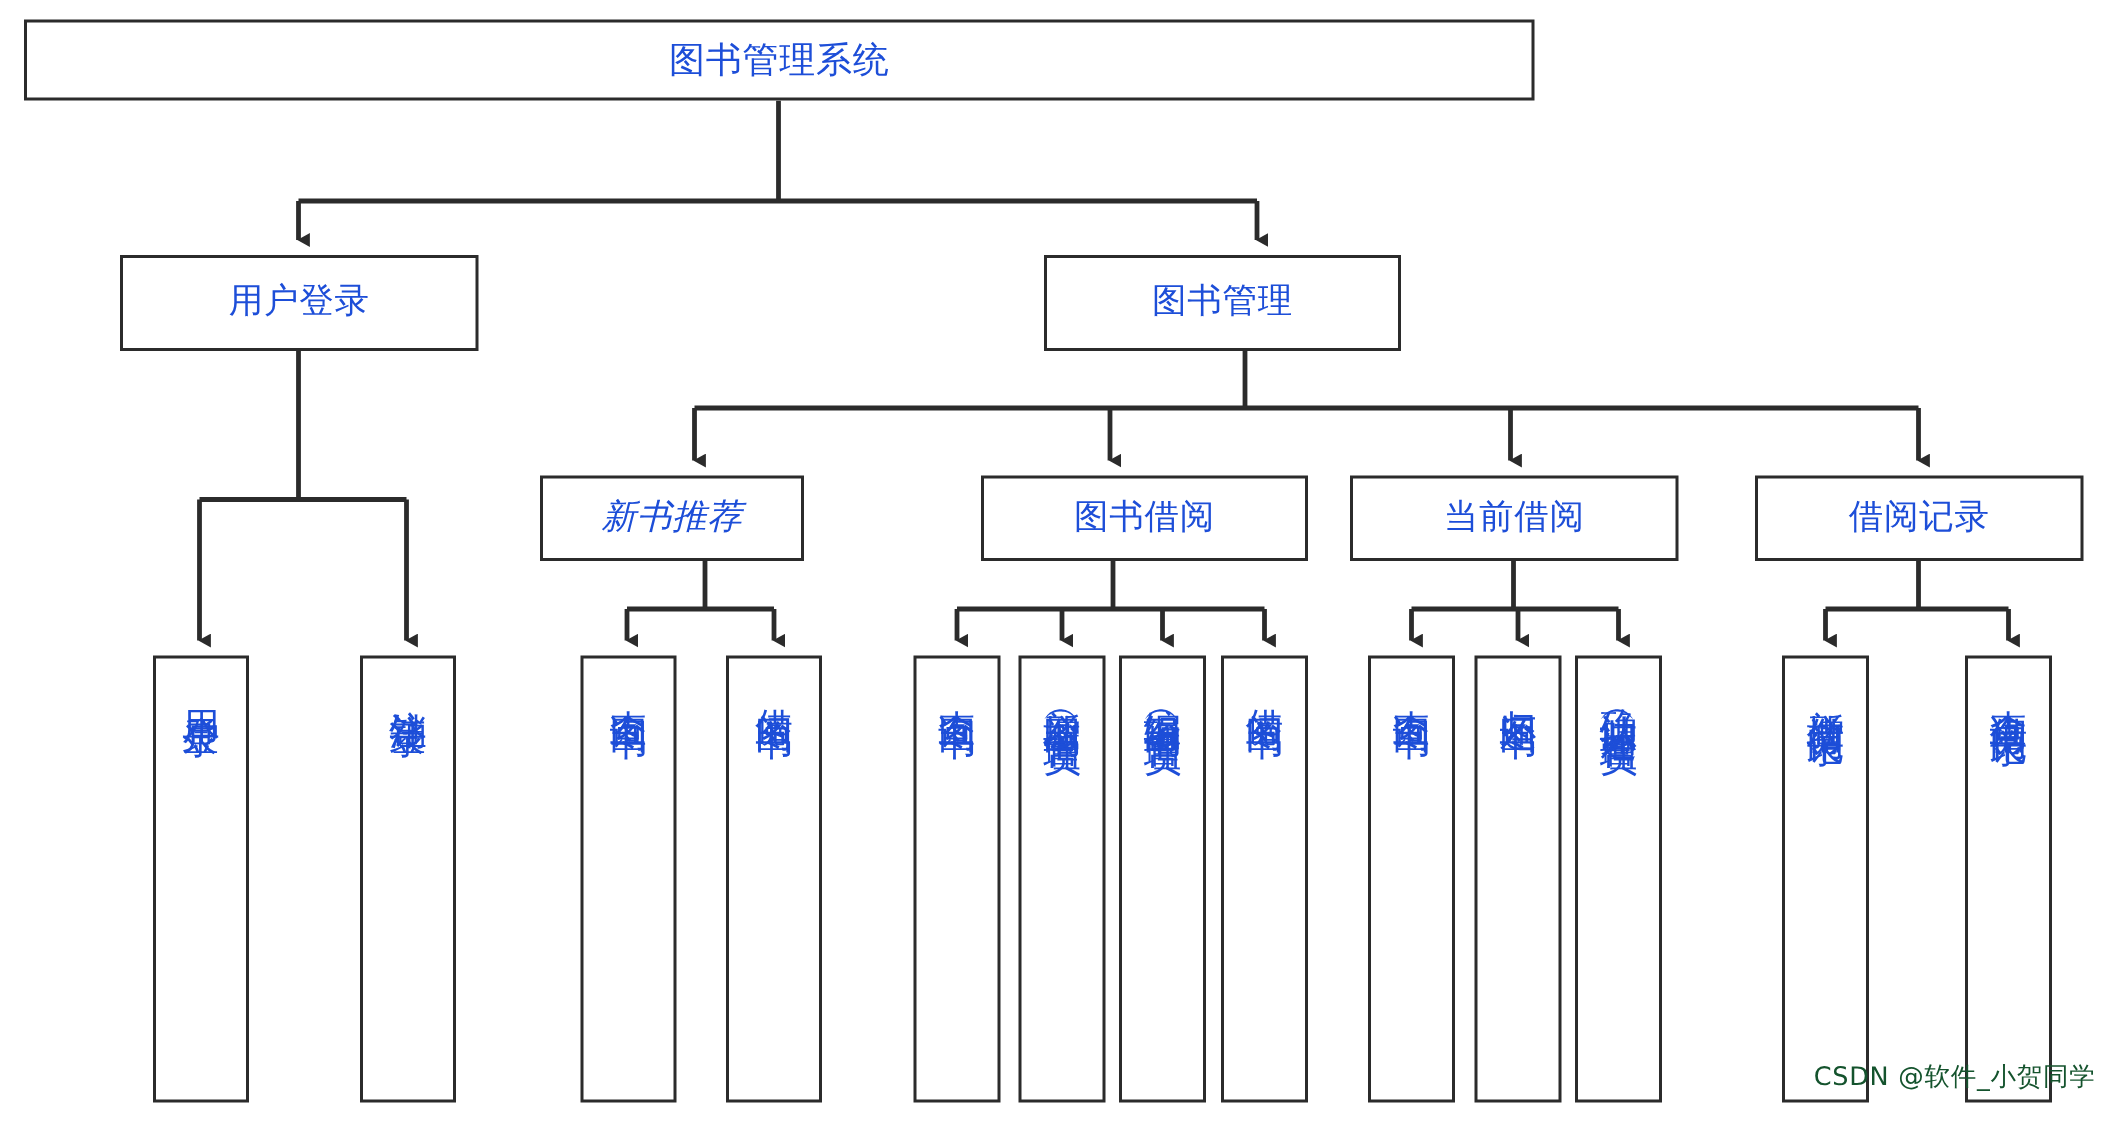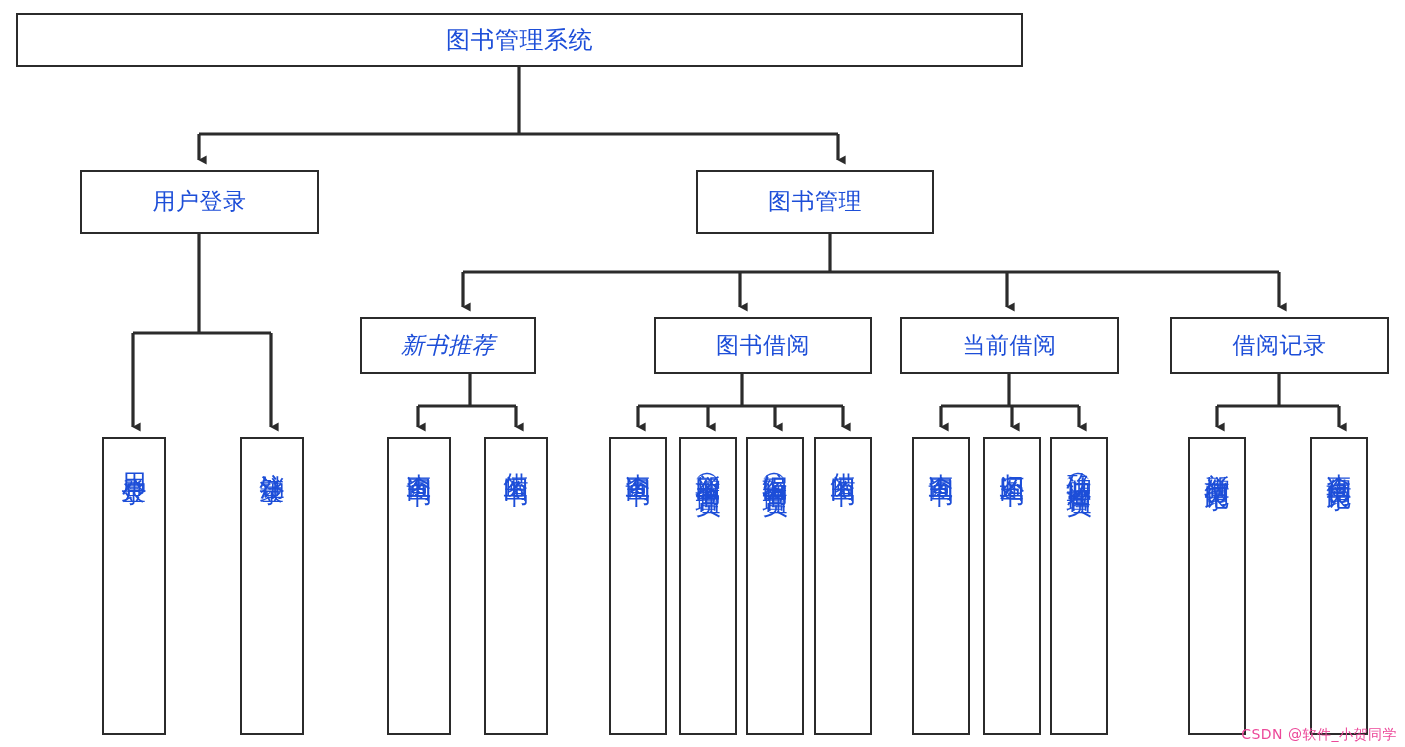--- a/index.html
+++ b/index.html
@@ -57,23 +57,23 @@
     writing-mode: vertical-rl;
     text-orientation: upright;
     font-size: 25px;
     letter-spacing: 3px;
     line-height: 1;
   }
   .node.root .node-label { font-size: 24px; }
   .watermark {
     position: absolute;
     right: 8px;
-    bottom: 3px;
-    font-size: 14px;
-    color: #ec4899;
+    bottom: 18px;
+    font-size: 17px;
+    color: #14532d;
     white-space: nowrap;
     letter-spacing: 0.5px;
   }
 </style>
 </head>
 <body>
 
 <div id="diagram-root">
 
   <svg class="connectors" viewBox="0 0 1405 747" xmlns="http://www.w3.org/2000/svg">

